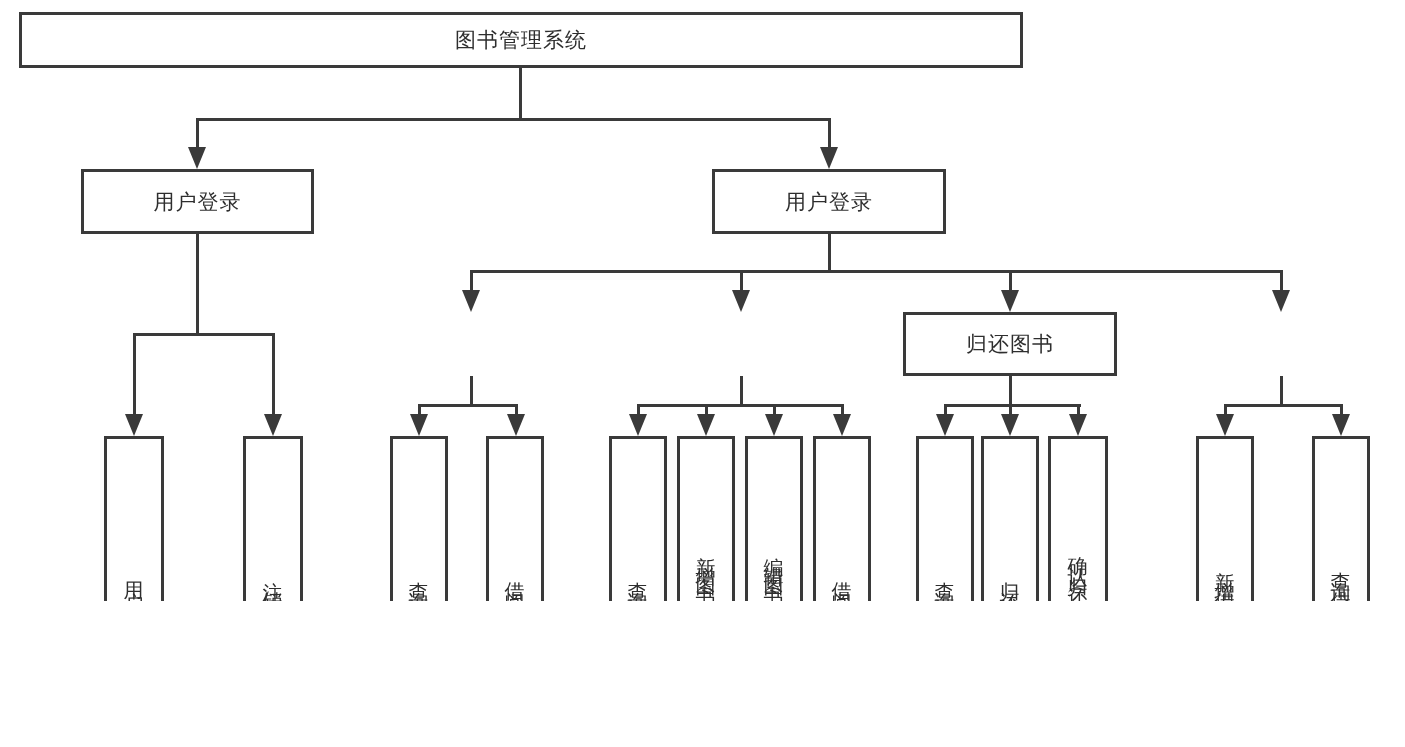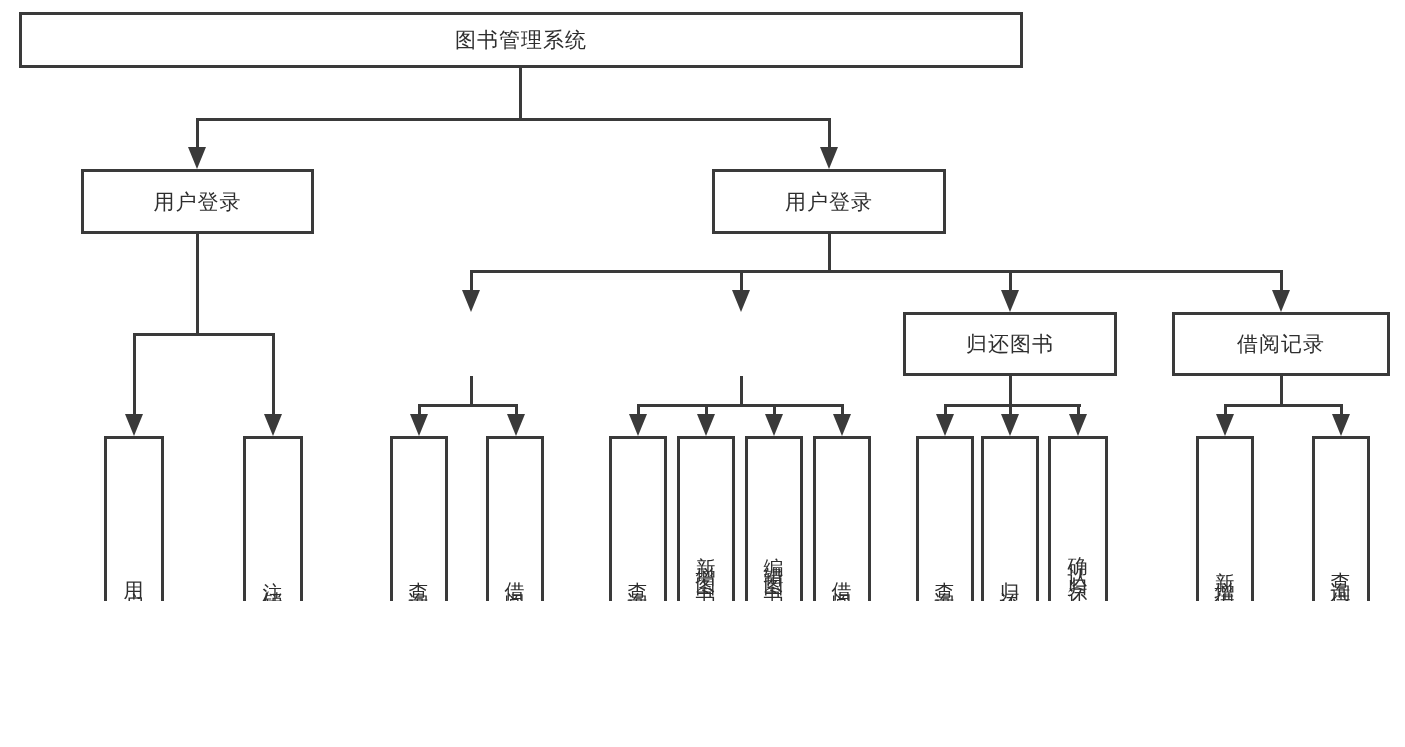--- a/index.html
+++ b/index.html
@@ -67,23 +67,20 @@
 
   <div class="box hbox" style="left:81px;top:169px;width:233px;height:65px">
     <span>用户登录</span>
   </div>
   <div class="box hbox" style="left:712px;top:169px;width:234px;height:65px">
     <span>用户登录</span>
   </div>
 
   <div class="box hbox" style="left:903px;top:312px;width:214px;height:64px">
     <span>归还图书</span>
-  </div>
-  <div class="box hbox" style="left:1172px;top:312px;width:218px;height:64px">
-    <span>借阅记录</span>
   </div>
 
   <div class="box vbox" style="left:104px;top:436px;width:60px;height:300px">
     <span>用户登录</span>
   </div>
   <div class="box vbox" style="left:243px;top:436px;width:60px;height:300px">
     <span>注销登录</span>
   </div>
 
   <div class="box vbox" style="left:390px;top:436px;width:58px;height:300px">

